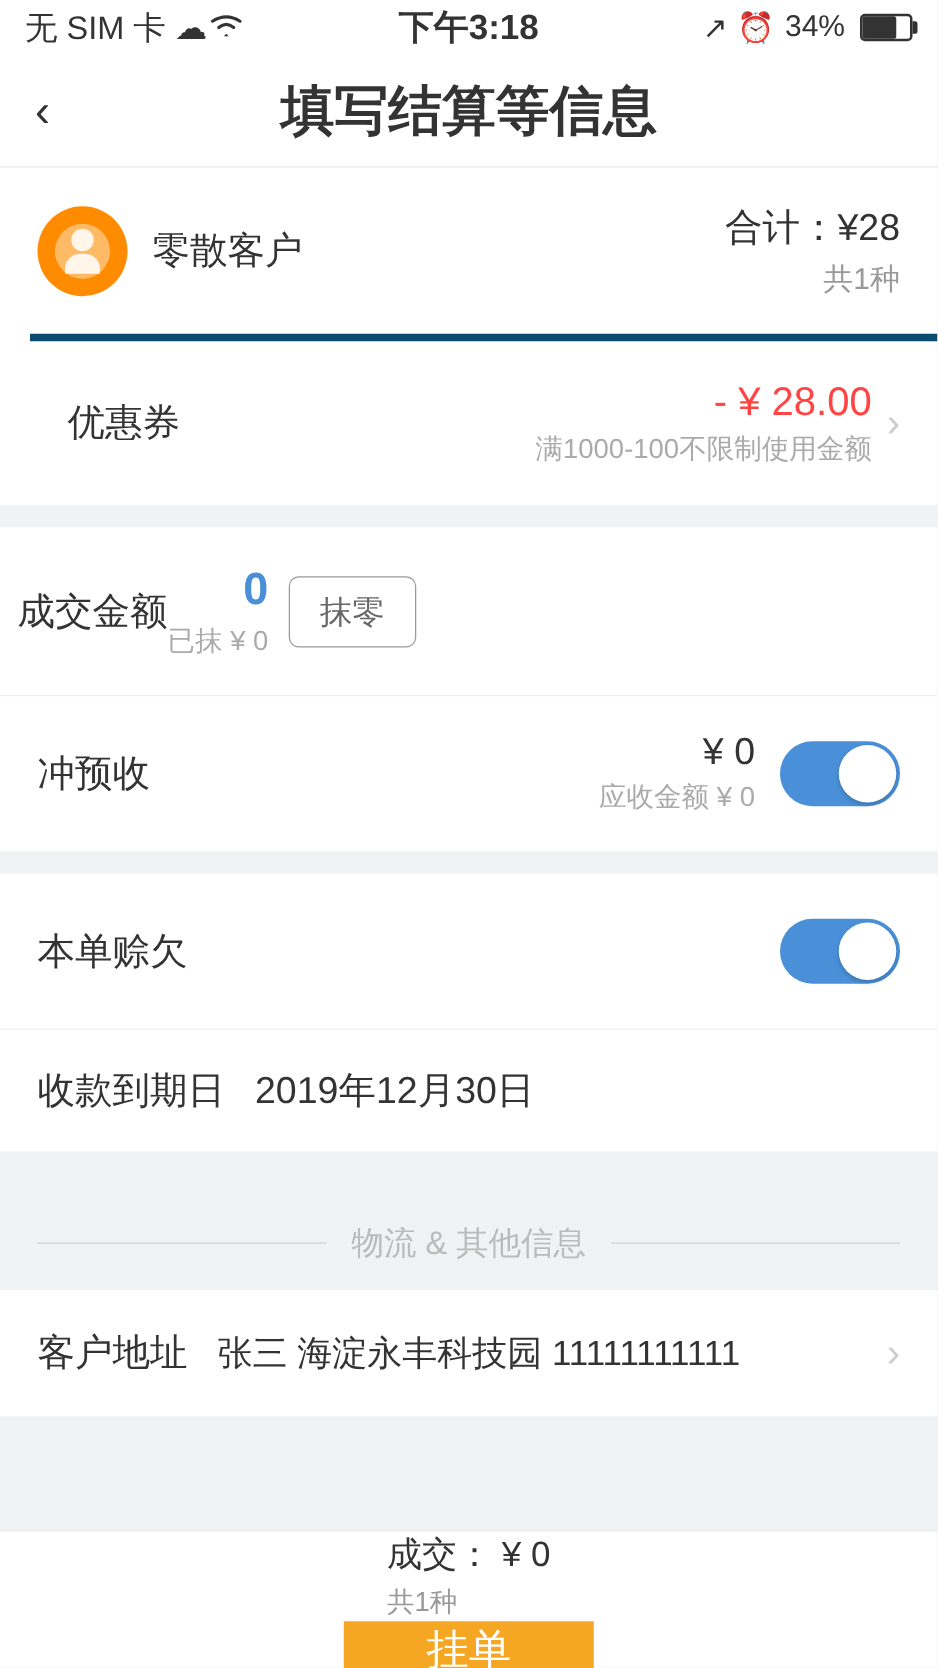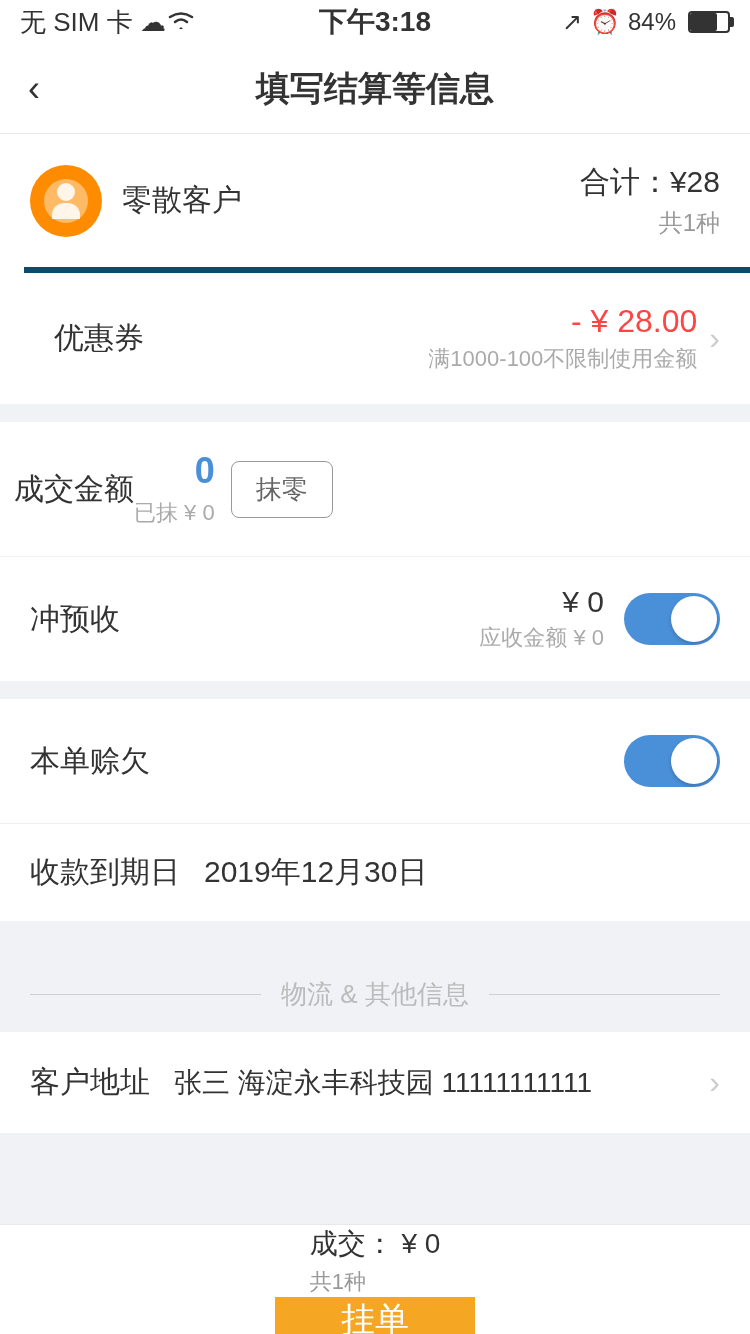--- a/index.html
+++ b/index.html
@@ -83,21 +83,21 @@
       position: relative;
     }
     .nav-back {
       position: absolute;
       left: 28px;
       font-size: 36px;
       color: #333;
       cursor: pointer;
     }
     .nav-title {
-      font-size: 34px;
+      font-size: 43px;
       font-weight: 600;
       color: #333;
     }
 
     
     .section {
       background: #fff;
       margin-bottom: 18px;
     }
 
@@ -443,21 +443,21 @@
         <path d="M15 18 Q15 16 15 18 L17 20 L13 20 Z" fill="#333"></path>
         <path d="M9 13 Q15 8 21 13" stroke="#333" stroke-width="2.5" fill="none" stroke-linecap="round"></path>
         <path d="M4 8 Q15 1 26 8" stroke="#333" stroke-width="2.5" fill="none" stroke-linecap="round"></path>
       </svg>
     </span>
   </div>
   <div class="status-center">下午3:18</div>
   <div class="status-right">
     <span>↗</span>
     <span>⏰</span>
-    <span>84%</span>
+    <span>34%</span>
     <div class="battery">
       <div class="battery-fill"></div>
     </div>
   </div>
 </div>
 
 <div class="nav-bar">
   <span class="nav-back">‹</span>
   <span class="nav-title">填写结算等信息</span>
 </div>

